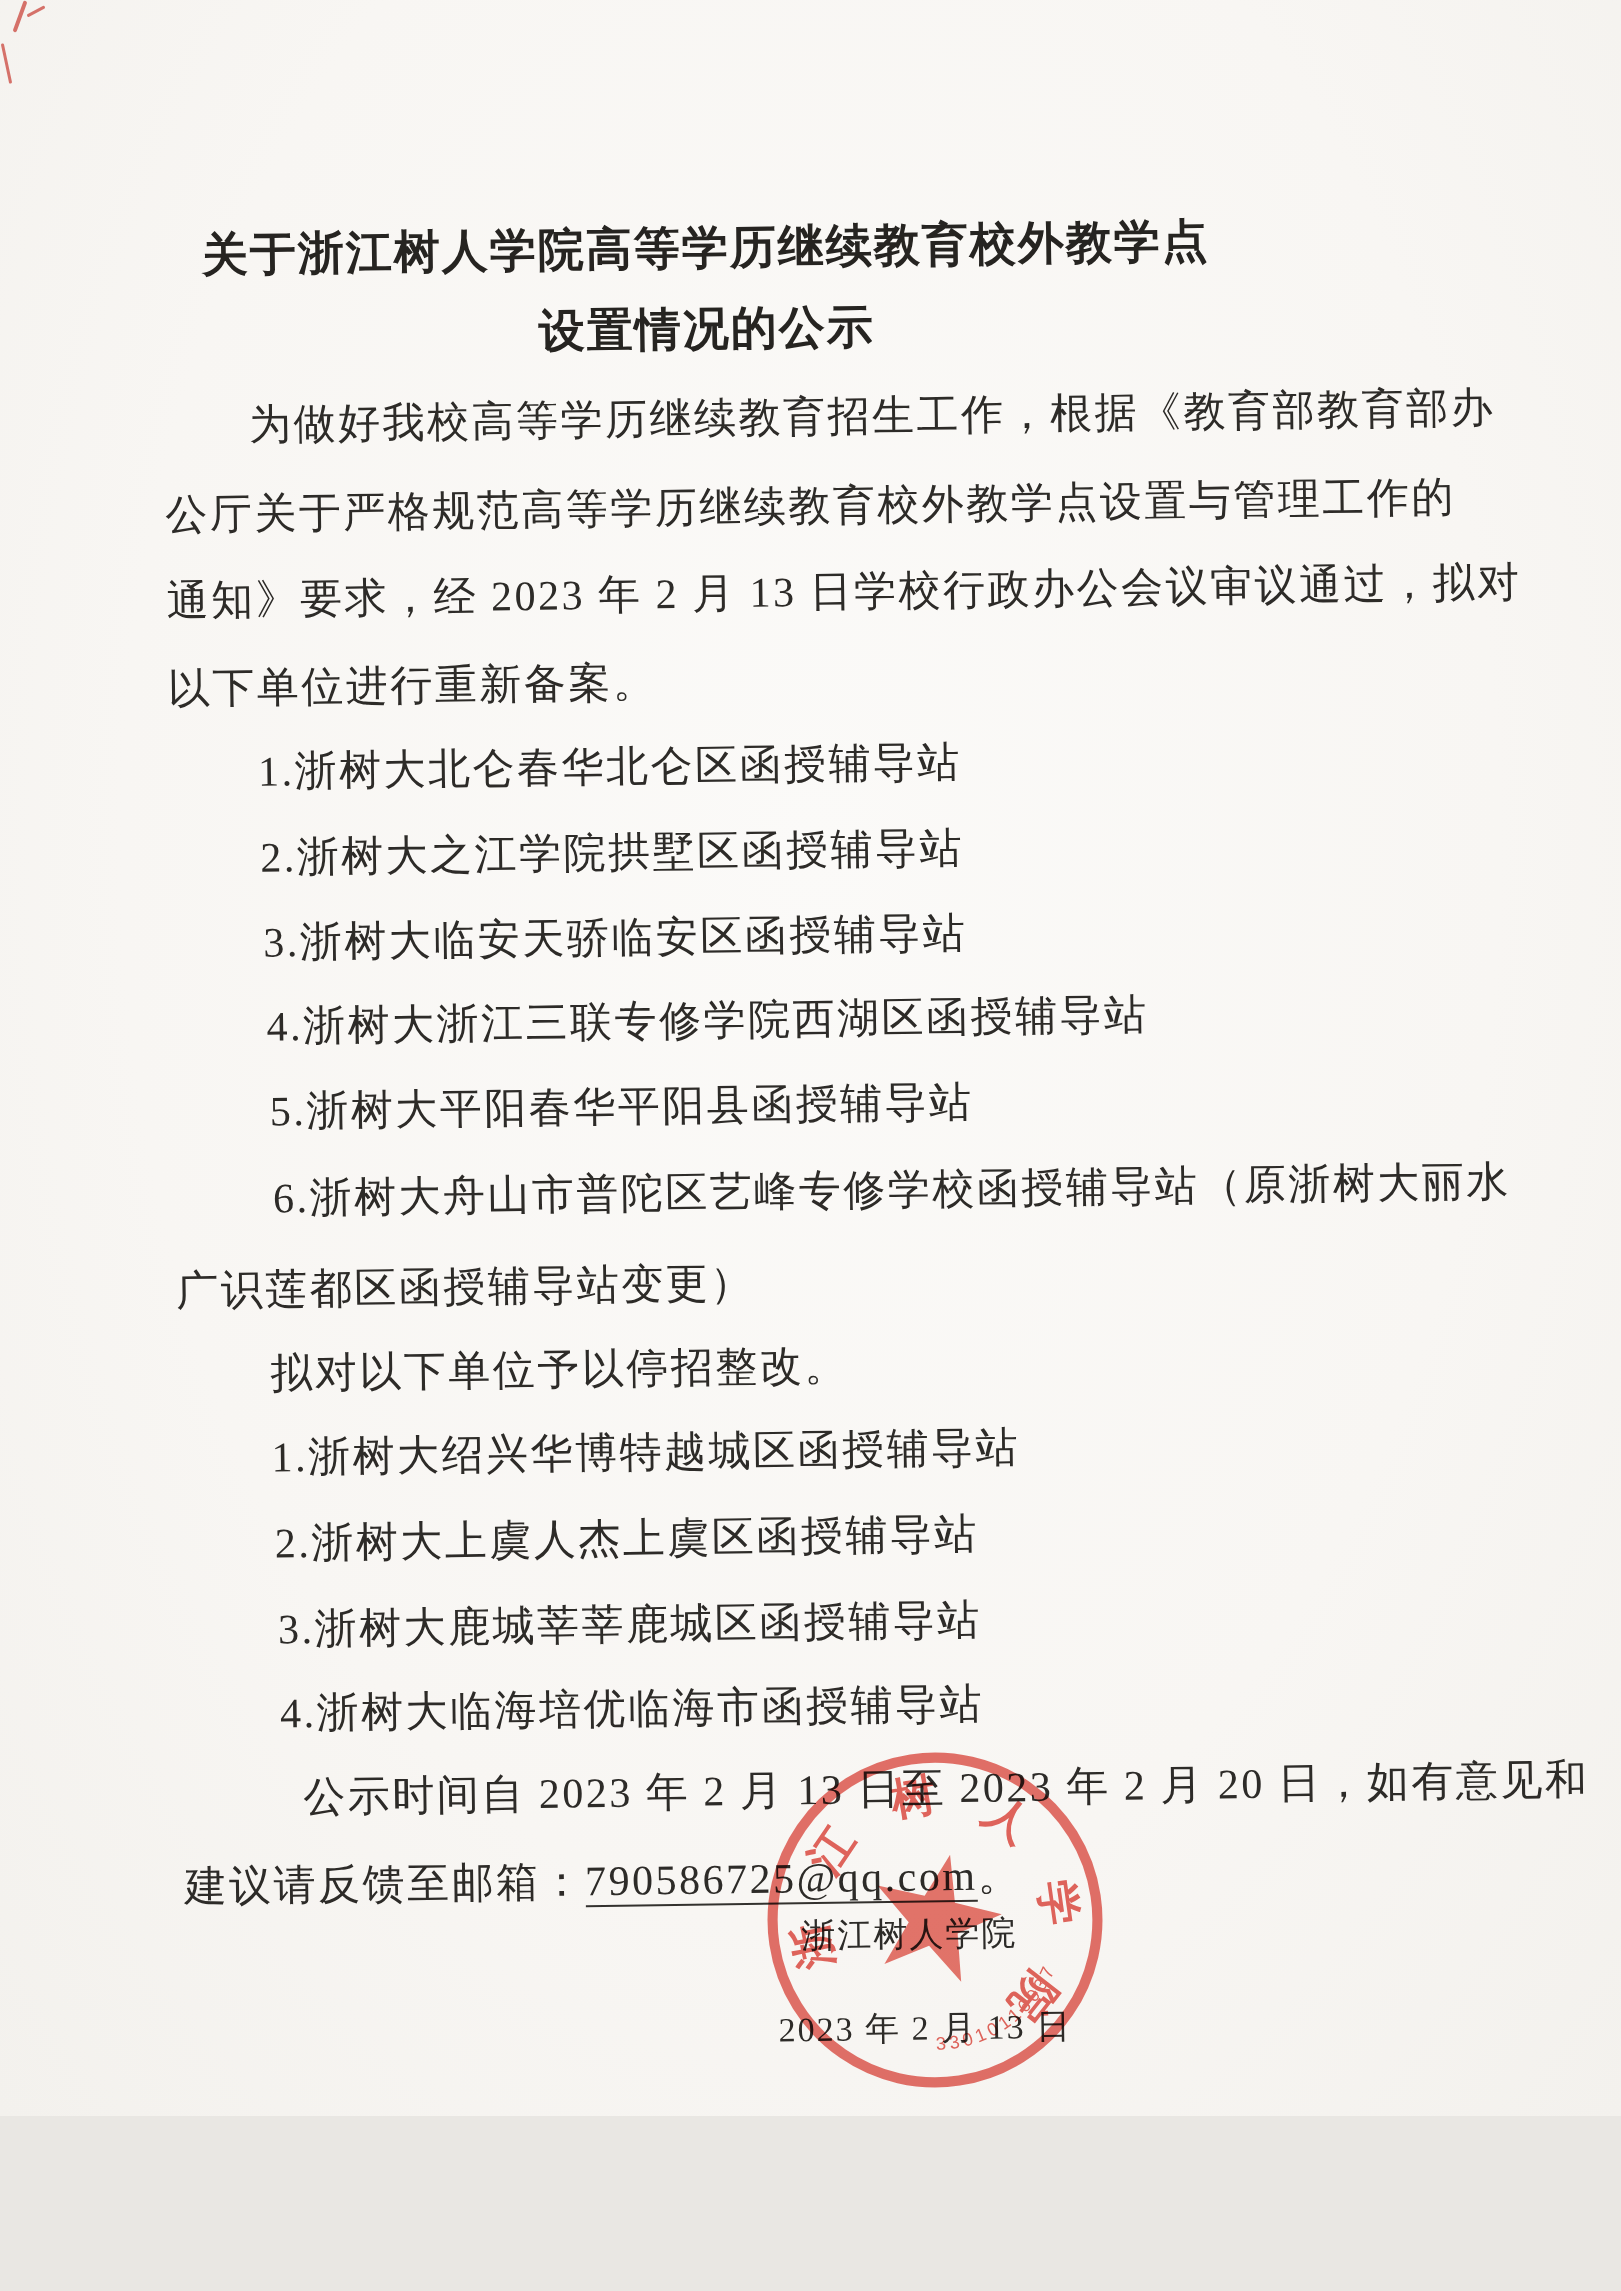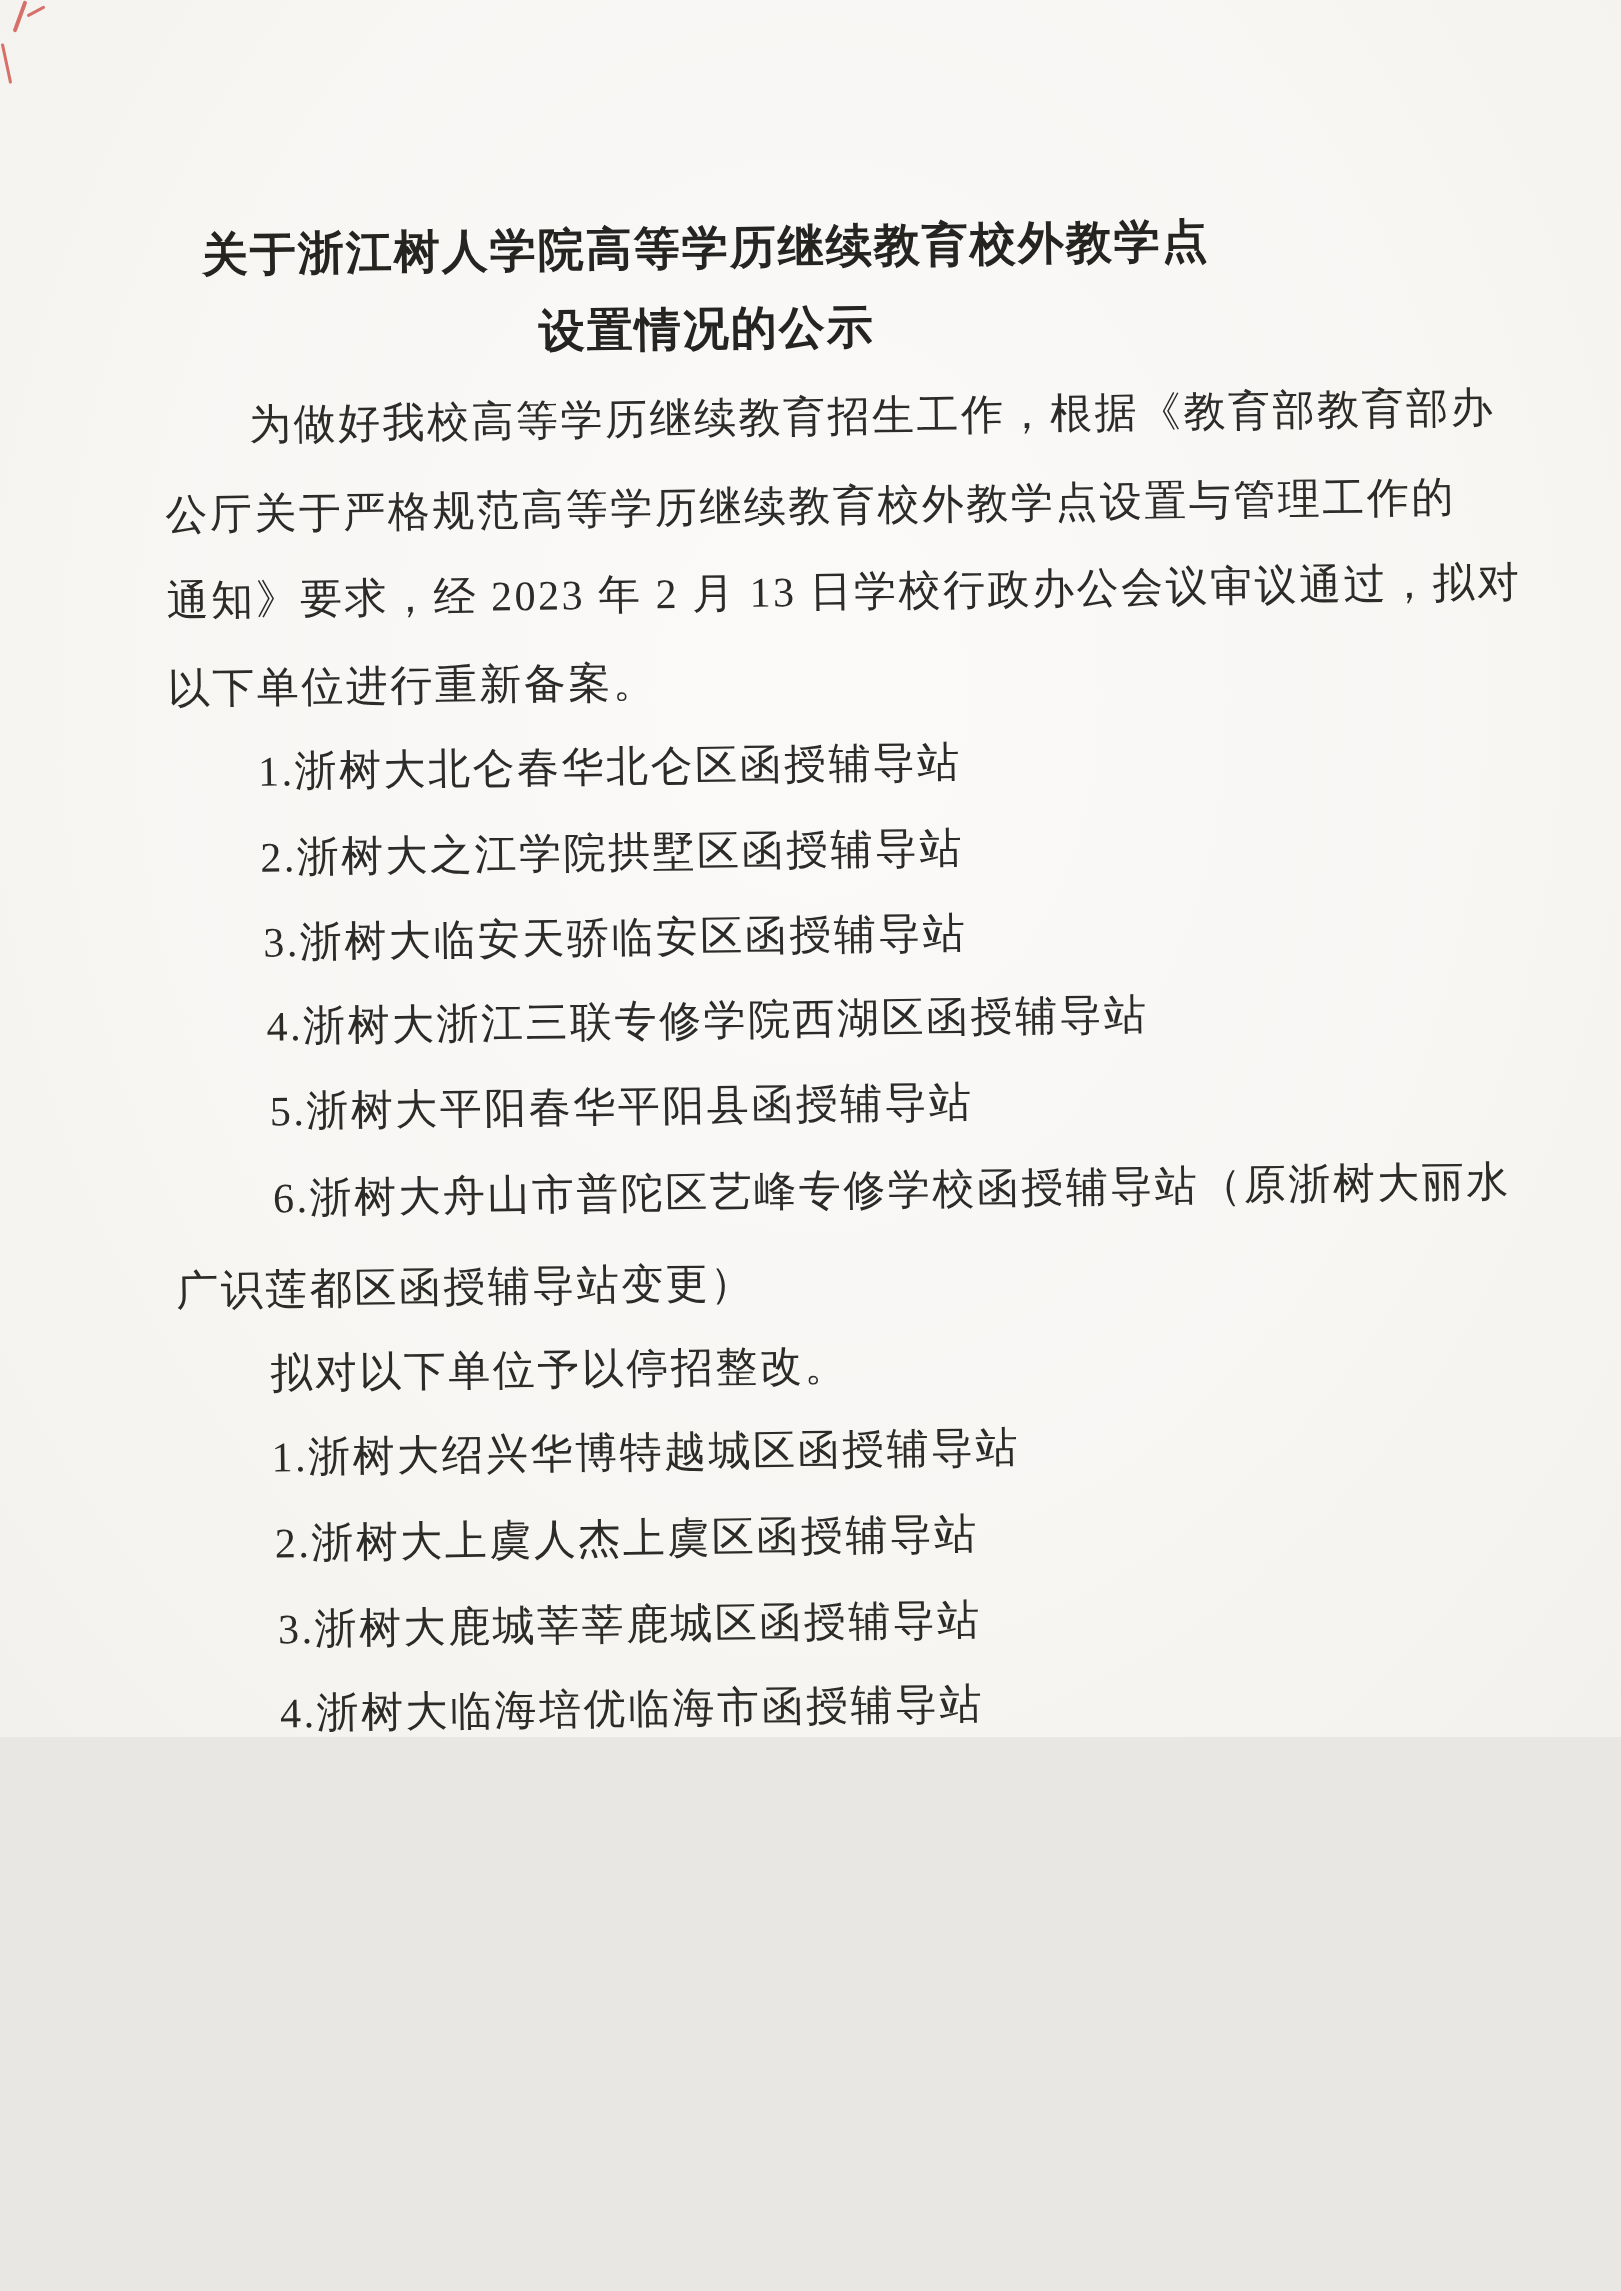--- a/index.html
+++ b/index.html
@@ -1,18 +1,18 @@
 <!DOCTYPE html>
 <html><head>
 <meta charset="utf-8">
 <style>
   html,body{margin:0;padding:0;background:#e9e7e3;}
   .page{
     position:relative;
-    width:1621px;height:1737px;
+    width:1621px;height:2116px;
     margin:0 auto;
     background:
       radial-gradient(ellipse at 50% 40%, #fbfaf8 0%, #f8f6f3 60%, #f3f1ed 100%);
     overflow:hidden;
     font-family:"Liberation Serif","DejaVu Serif",serif;
     color:#2d2b28;
   }
   .doc{
     position:absolute;inset:0;
     transform:rotate(-0.8deg);

